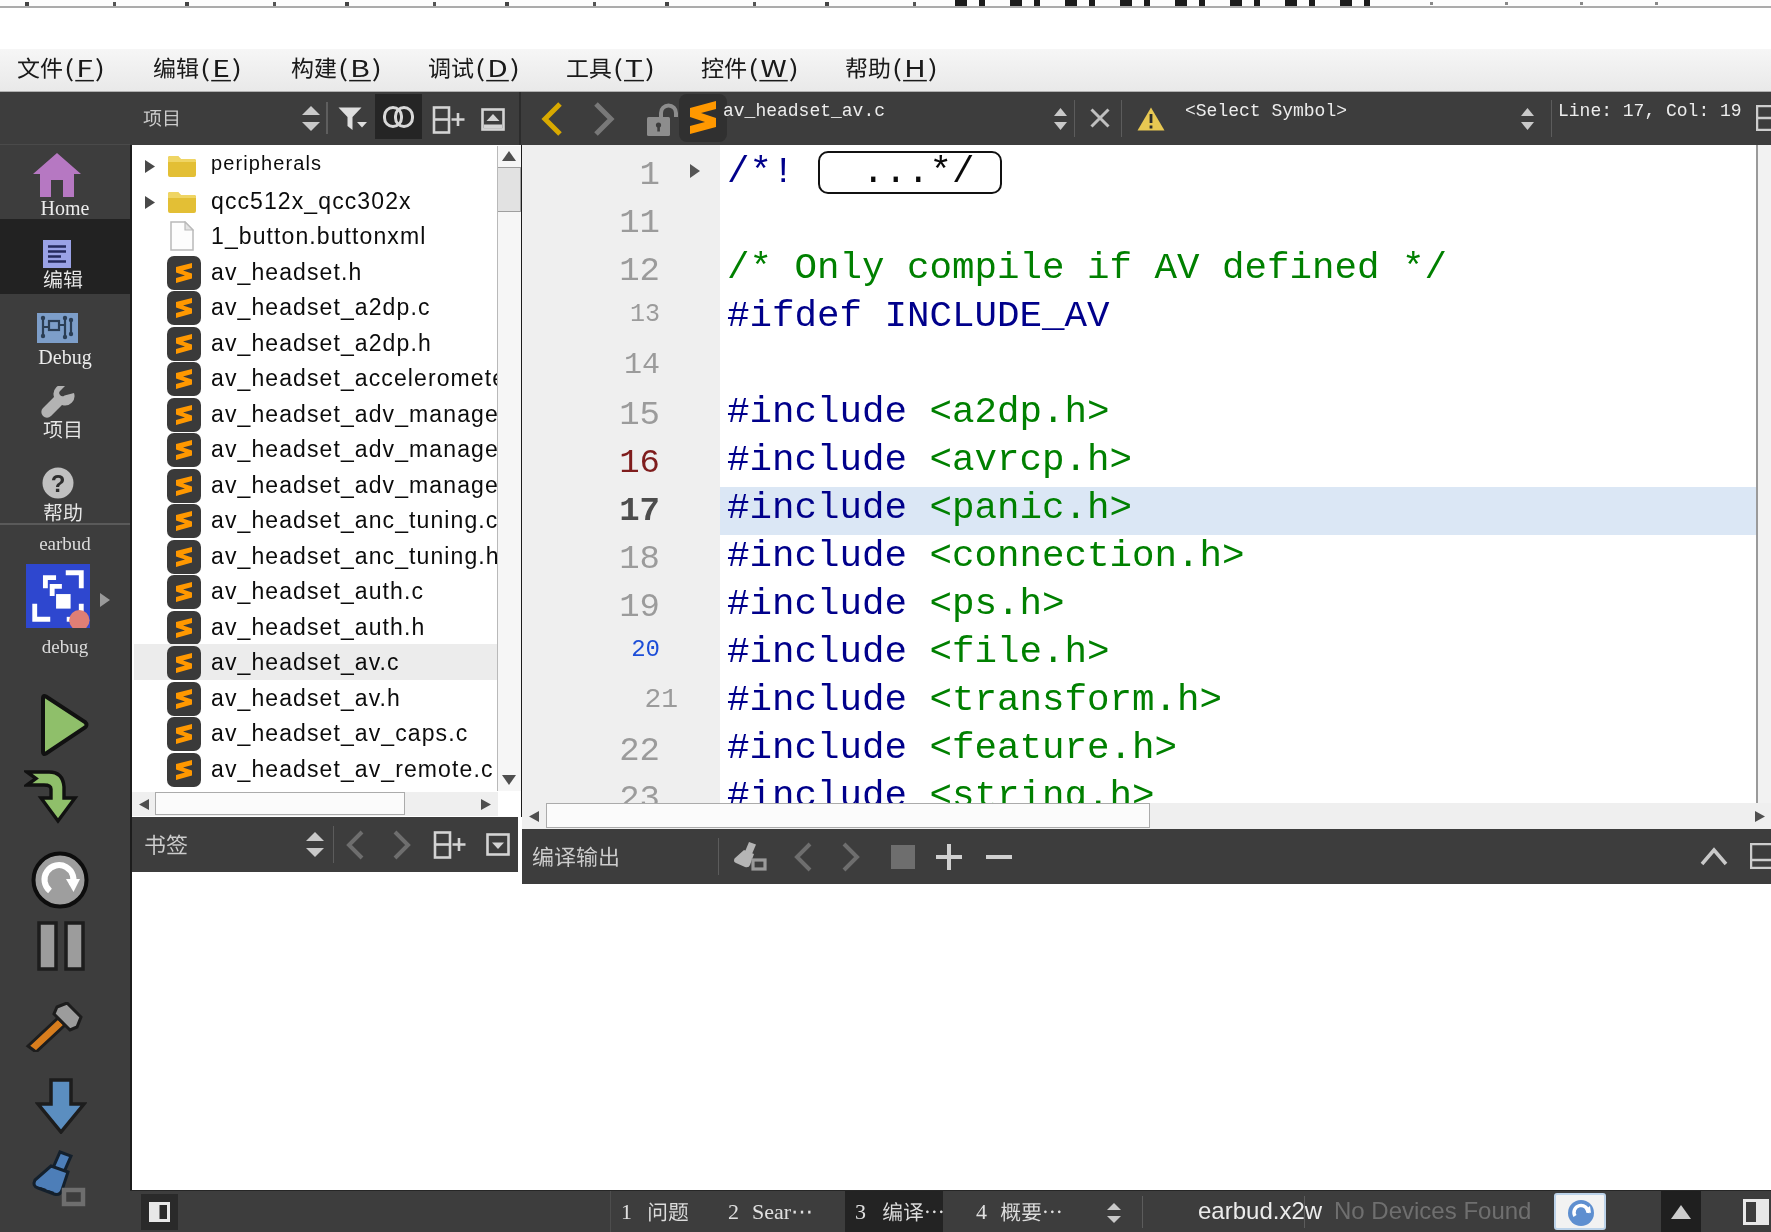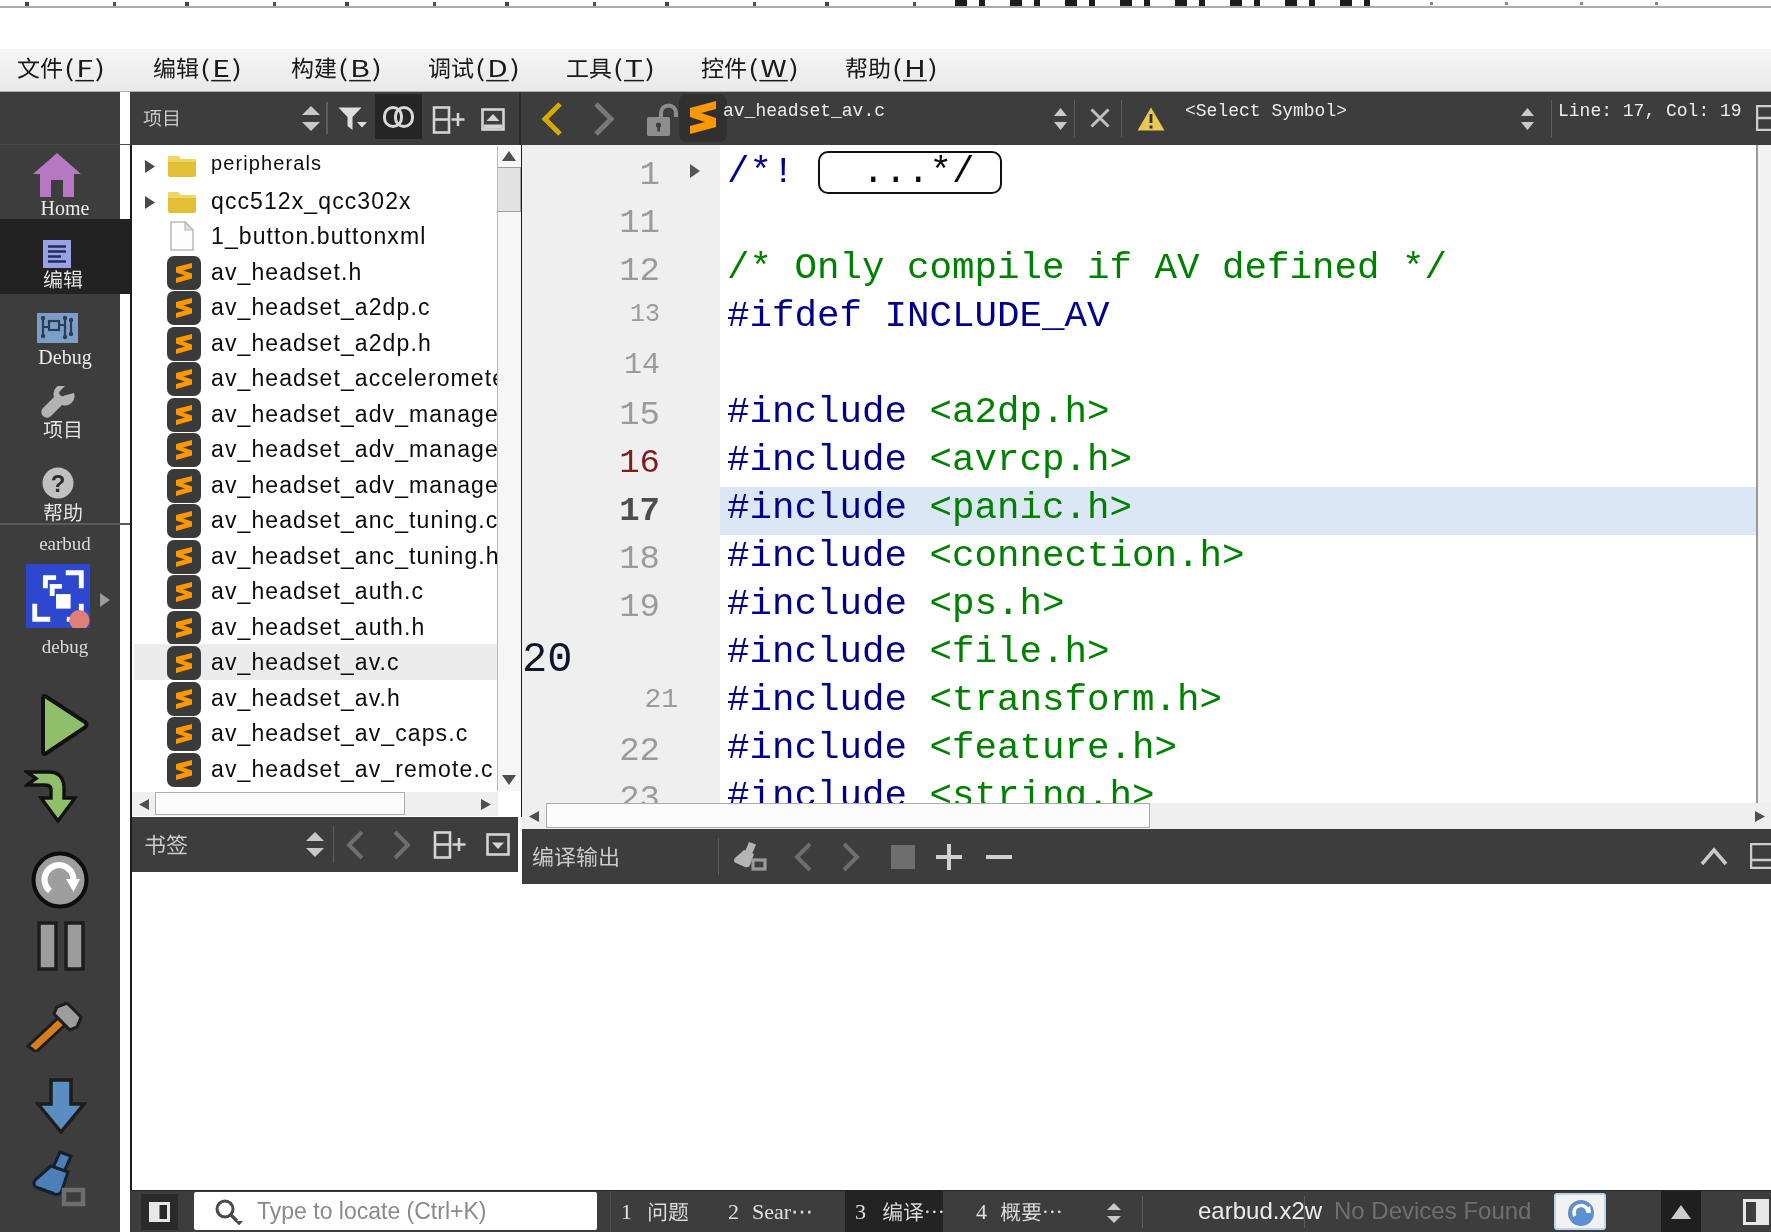--- a/index.html
+++ b/index.html
@@ -87,21 +87,21 @@
           <path transform="translate(0.0,21.8) scale(0.02300,-0.02300)" fill="#1a1a1a" d="M274 840V761H66V700H274V627H87V568H274V544C274 528 272 510 266 490H50V429H237C206 384 154 340 69 311C86 297 110 273 122 257C231 300 291 366 322 429H540V490H344C348 510 350 528 350 544V568H513V627H350V700H534V761H350V840ZM584 798V303H656V733H827C800 690 767 640 734 596C822 547 855 502 855 466C855 445 848 431 830 423C818 419 803 416 788 415C759 413 723 414 680 418C692 401 702 374 704 355C743 351 786 352 820 355C840 357 863 363 880 371C913 389 930 417 929 461C929 506 900 554 814 607C856 657 900 718 938 770L886 801L873 798ZM150 262V-26H226V194H458V-78H536V194H789V58C789 45 785 41 768 40C752 40 693 40 629 41C639 23 651 -4 655 -24C739 -24 792 -24 824 -13C856 -2 866 19 866 56V262H536V341H458V262Z"></path>
           <path transform="translate(23.0,21.8) scale(0.02300,-0.02300)" fill="#1a1a1a" d="M633 840C633 763 633 686 631 613H466V542H628C614 300 563 93 371 -26C389 -39 414 -64 426 -82C630 52 685 279 700 542H856C847 176 837 42 811 11C802 -1 791 -4 773 -4C752 -4 700 -3 643 1C656 -19 664 -50 666 -71C719 -74 773 -75 804 -72C836 -69 857 -60 876 -33C909 10 919 153 929 576C929 585 929 613 929 613H703C706 687 706 763 706 840ZM34 95 48 18C168 46 336 85 494 122L488 190L433 178V791H106V109ZM174 123V295H362V162ZM174 509H362V362H174ZM174 576V723H362V576Z"></path>
           <path transform="translate(47.0,21.8) scale(0.02990,-0.02300)" fill="#1a1a1a" d="M239 -196 295 -171C209 -29 168 141 168 311C168 480 209 649 295 792L239 818C147 668 92 507 92 311C92 114 147 -47 239 -196Z"></path>
           <path transform="translate(59.2,21.8) scale(0.02990,-0.02300)" fill="#1a1a1a" d="M101 0H193V346H535V0H628V733H535V426H193V733H101Z"></path>
           <path transform="translate(83.0,21.8) scale(0.02990,-0.02300)" fill="#1a1a1a" d="M99 -196C191 -47 246 114 246 311C246 507 191 668 99 818L42 792C128 649 171 480 171 311C171 141 128 -29 42 -171Z"></path>
           <rect x="58.2" y="24.8" width="23.8" height="1.5" fill="#1a1a1a"></rect>
         </svg>
       </div>
 </div>
 
-<div class="abs" style="left:0;top:92px;width:120px;height:1140px;background:#3d3d3d">
+<div class="abs" style="left:0;top:92px;width:130px;height:1140px;background:#3d3d3d">
 
   <div class="abs" style="left:0;top:127px;width:130px;height:75px;background:#222222"></div>
   <div class="abs" style="left:0;top:52px;width:130px;height:1px;background:#4a4a4a"></div>
 
   <svg class="abs" style="left:33px;top:61px" width="48" height="44" viewBox="0 0 48 44">
     <path d="M24 0 L48 21 H41 V44 H7 V21 H0 Z" fill="#b678c2"></path>
     <rect x="18" y="27" width="12" height="17" fill="#3d3d3d"></rect>
   </svg>
   <div class="abs serif" style="left:0;top:105px;width:130px;text-align:center;font-size:20px;color:#ececec">Home</div>
 
@@ -546,21 +546,21 @@
         <div class="abs mono" style="left:0;top:251px;width:138px;text-align:right;font-size:34px;color:#9b9b9b">15</div>
         <div class="abs mono" style="left:205px;top:246px;font-size:37.5px;white-space:nowrap"><span style="color:#00008b">#include&nbsp;</span><span style="color:#008000">&lt;a2dp.h&gt;</span></div>
         <div class="abs mono" style="left:0;top:299px;width:138px;text-align:right;font-size:34px;color:#7f1d1d">16</div>
         <div class="abs mono" style="left:205px;top:294px;font-size:37.5px;white-space:nowrap"><span style="color:#00008b">#include&nbsp;</span><span style="color:#008000">&lt;avrcp.h&gt;</span></div>
         <div class="abs mono" style="left:0;top:347px;width:138px;text-align:right;font-size:34px;color:#4d4d4d;font-weight:bold">17</div>
         <div class="abs mono" style="left:205px;top:342px;font-size:37.5px;white-space:nowrap"><span style="color:#00008b">#include&nbsp;</span><span style="color:#008000">&lt;panic.h&gt;</span></div>
         <div class="abs mono" style="left:0;top:395px;width:138px;text-align:right;font-size:34px;color:#9b9b9b">18</div>
         <div class="abs mono" style="left:205px;top:390px;font-size:37.5px;white-space:nowrap"><span style="color:#00008b">#include&nbsp;</span><span style="color:#008000">&lt;connection.h&gt;</span></div>
         <div class="abs mono" style="left:0;top:443px;width:138px;text-align:right;font-size:34px;color:#9b9b9b">19</div>
         <div class="abs mono" style="left:205px;top:438px;font-size:37.5px;white-space:nowrap"><span style="color:#00008b">#include&nbsp;</span><span style="color:#008000">&lt;ps.h&gt;</span></div>
-        <div class="abs mono" style="left:0;top:491px;width:138px;font-size:42px;color:#0f172a">20</div>
+        <div class="abs mono" style="left:0;top:491px;width:138px;text-align:right;font-size:24px;color:#1d4ed8">20</div>
         <div class="abs mono" style="left:205px;top:486px;font-size:37.5px;white-space:nowrap"><span style="color:#00008b">#include&nbsp;</span><span style="color:#008000">&lt;file.h&gt;</span></div>
         <div class="abs mono" style="left:18px;top:539px;width:138px;text-align:right;font-size:28px;color:#9b9b9b">21</div>
         <div class="abs mono" style="left:205px;top:534px;font-size:37.5px;white-space:nowrap"><span style="color:#00008b">#include&nbsp;</span><span style="color:#008000">&lt;transform.h&gt;</span></div>
         <div class="abs mono" style="left:0;top:587px;width:138px;text-align:right;font-size:34px;color:#9b9b9b">22</div>
         <div class="abs mono" style="left:205px;top:582px;font-size:37.5px;white-space:nowrap"><span style="color:#00008b">#include&nbsp;</span><span style="color:#008000">&lt;feature.h&gt;</span></div>
         <div class="abs mono" style="left:0;top:635px;width:138px;text-align:right;font-size:34px;color:#9b9b9b">23</div>
         <div class="abs mono" style="left:205px;top:630px;font-size:37.5px;white-space:nowrap"><span style="color:#00008b">#include&nbsp;</span><span style="color:#008000">&lt;string.h&gt;</span></div>
       </div>
 
   <svg class="abs" style="left:166px;top:17px" width="14" height="18" viewBox="0 0 14 18">
@@ -622,28 +622,20 @@
   </div>
 </div>
 
 <div class="abs" style="left:130px;top:1190px;width:1641px;height:42px;background:#3d3d3d;border-top:1px solid #262626">
   <div class="abs" style="left:11px;top:3px;width:37px;height:36px;background:#2a2a2a"></div>
   <svg class="abs" style="left:19px;top:11px" width="21" height="20" viewBox="0 0 21 20">
     <rect x="1.5" y="1.5" width="18" height="17" fill="none" stroke="#e8e8e8" stroke-width="3"></rect>
     <rect x="1.5" y="1.5" width="9" height="17" fill="#e8e8e8"></rect>
   </svg>
 
-  <div class="abs" style="left:64px;top:1px;width:403px;height:38px;background:#fff;border-radius:2px">
-    <svg class="abs" style="left:20px;top:7px" width="30" height="26" viewBox="0 0 30 26">
-      <circle cx="11" cy="10" r="8" fill="none" stroke="#4a4a4a" stroke-width="3"></circle>
-      <path d="M17 16 L23 22" stroke="#4a4a4a" stroke-width="3.4"></path>
-      <path d="M21 22 h8 l-4 4.5 Z" fill="#4a4a4a"></path>
-    </svg>
-    <div class="abs" style="left:63px;top:6px;font-size:23px;color:#8a8a8a">Type to locate (Ctrl+K)</div>
-  </div>
   <div class="abs" style="left:480px;top:0;width:1px;height:42px;background:#4d4d4d"></div>
 
   <div class="abs serif" style="left:491px;top:8px;font-size:22px;color:#e0e0e0">1</div>
   <div class="abs" style="left:517px;top:9px">
         <svg width="42" height="26" viewBox="0 0 42.0 26.2">
           <path transform="translate(0.0,19.9) scale(0.02100,-0.02100)" fill="#dddddd" d="M93 615V-80H167V615ZM104 791C154 739 220 666 253 623L310 665C277 707 209 777 158 827ZM355 784V713H832V25C832 8 826 2 809 2C792 1 732 0 672 3C682 -18 694 -51 697 -73C778 -73 832 -72 865 -59C896 -46 907 -24 907 25V784ZM322 536V103H391V168H673V536ZM391 468H600V236H391Z"></path>
           <path transform="translate(21.0,19.9) scale(0.02100,-0.02100)" fill="#dddddd" d="M176 615H380V539H176ZM176 743H380V668H176ZM108 798V484H450V798ZM695 530C688 271 668 143 458 77C471 65 488 42 494 27C722 103 751 248 758 530ZM730 186C793 141 870 75 908 33L954 79C914 120 835 183 774 226ZM124 302C119 157 100 37 33 -41C49 -49 77 -68 88 -78C125 -30 149 28 164 98C254 -35 401 -58 614 -58H936C940 -39 952 -9 963 6C905 4 660 4 615 4C495 5 395 11 317 43V186H483V244H317V351H501V410H49V351H252V81C222 105 197 136 178 176C183 214 186 255 188 298ZM540 636V215H603V579H841V219H907V636H719C731 664 744 699 757 733H955V794H499V733H681C672 700 661 664 650 636Z"></path>
         </svg>
       </div>
   <div class="abs serif" style="left:598px;top:8px;font-size:22px;color:#e0e0e0">2</div>

